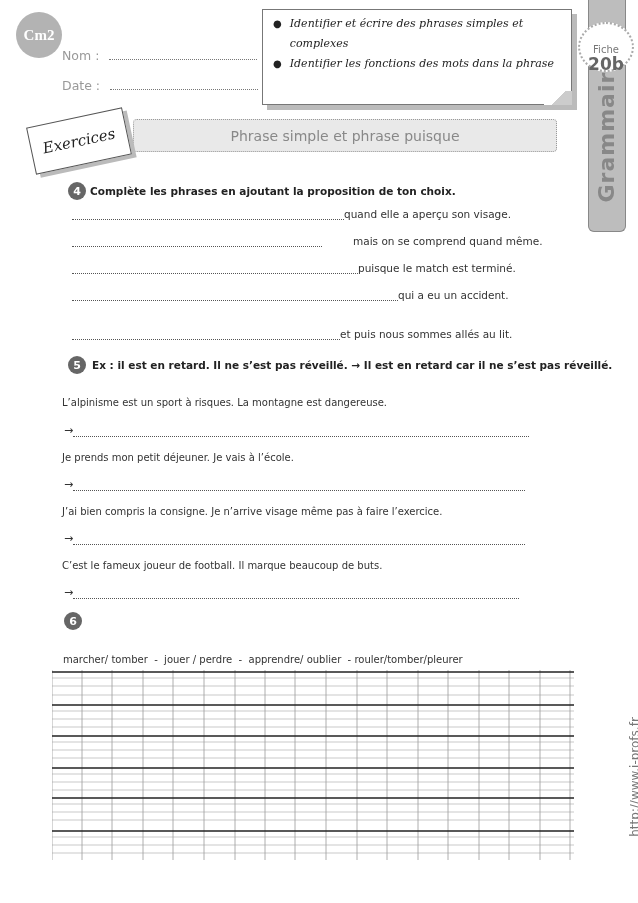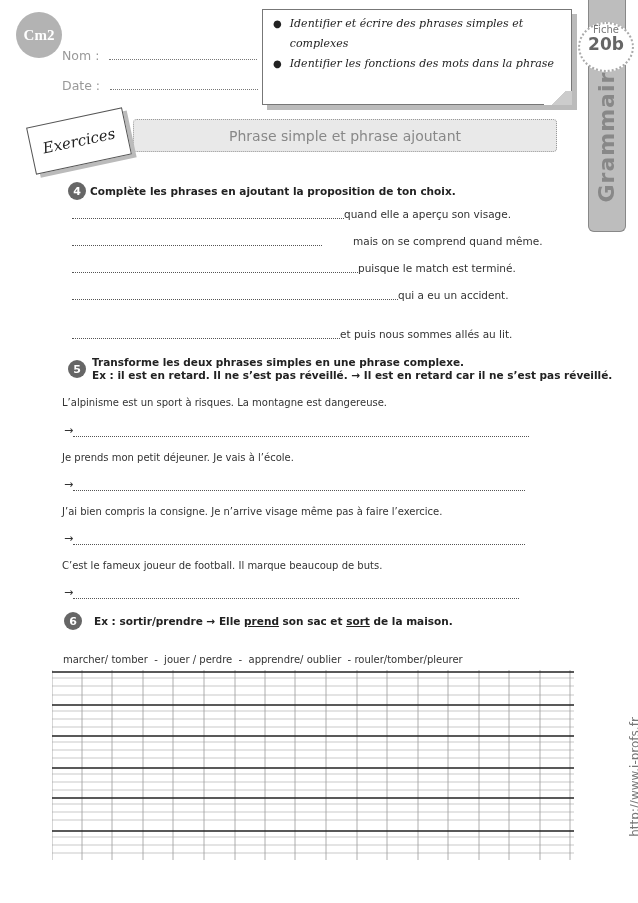--- a/index.html
+++ b/index.html
@@ -8,27 +8,27 @@
   .badge-level{left:16px;top:12px;width:46px;height:46px;border-radius:50%;background:#b3b3b3;border:2px dotted #b3b3b3;box-sizing:border-box;color:#fff;font-weight:bold;font-size:15px;display:flex;align-items:center;justify-content:center;font-family:Liberation Serif, serif;}
   .field-label{font-size:12.5px;color:#999;}
   .dots{border-bottom:1px dotted #777;display:inline-block;}
   .objectives{left:262px;top:9px;width:310px;height:96px;border:1px solid #777;background:#fff;box-shadow:5px 5px 0 #bbb;box-sizing:border-box;padding:4px 8px 0 10px;}
   .obj-item{font-family:"DejaVu Serif",serif;font-style:italic;font-size:11px;line-height:20px;display:flex;gap:8px;color:#222;}
   .obj-bullet{font-size:10px;}
   .fold{right:-1px;bottom:-1px;width:28px;height:14px;background:linear-gradient(135deg,#fff 50%,#ccc 50%);}
   .side-tab{left:588px;top:0;width:38px;height:232px;background:#bdbdbd;border:1px solid #888;border-top:none;border-radius:0 0 6px 6px;box-sizing:border-box;}
   .side-text{left:566px;top:150px;width:80px;transform:rotate(-90deg);color:#888;font-weight:bold;font-size:22px;letter-spacing:1px;text-align:center;}
   .fiche{left:578px;top:22px;width:56px;height:50px;border-radius:50%;background:#fff;border:2px dotted #aaa;box-sizing:border-box;text-align:center;}
-  .fiche-label{font-size:10px;color:#777;margin-top:0;}
+  .fiche-label{font-size:10px;color:#777;margin-top:20px;}
   .fiche-num{font-size:17px;font-weight:bold;color:#666;line-height:18px;}
   .title-bar{left:133px;top:119px;width:424px;height:33px;background:#e9e9e9;border:1px dotted #999;border-radius:4px;box-sizing:border-box;display:flex;align-items:center;justify-content:center;font-size:14px;color:#888;}
   .ex-card{left:30px;top:117px;width:96px;height:46px;background:#fff;border:1px solid #555;transform:rotate(-12deg);box-shadow:4px 4px 0 #bbb;font-family:"DejaVu Serif",serif;font-style:italic;font-size:15px;display:flex;align-items:center;justify-content:center;}
   .num-circle{width:18px;height:18px;border-radius:50%;background:#666;color:#fff;font-size:11px;font-weight:bold;display:flex;align-items:center;justify-content:center;}
   .instr{font-size:10.5px;font-weight:bold;color:#222;line-height:13px;}
-  .line-row{font-size:10.5px;color:#333;display:flex;}
+  .line-row{font-size:10.5px;color:#333;display:flex;align-items:flex-end;}
   .dotfill{flex:none;border-bottom:1px dotted #555;height:10px;}
   .sentence{font-size:10px;color:#333;text-align:center;}
   .arrow-line{font-size:11px;color:#333;display:flex;align-items:flex-end;}
   .grid{left:52px;top:670px;width:522px;height:190px;}
   .url{left:560px;top:770px;width:150px;transform:rotate(-90deg);font-size:12px;color:#777;text-align:center;}
 </style>
 </head>
 <body>
 
 <div class="abs badge-level">
@@ -57,21 +57,21 @@
 </div>
 
 <div class="abs side-tab"></div>
 <div class="abs side-text">Grammaire</div>
 <div class="abs fiche">
   <div class="fiche-label">Fiche</div>
   <div class="fiche-num">20b</div>
 </div>
 
 <div class="abs title-bar">
-    <span>Phrase simple et phrase ajoutant</span>
+    <span>Phrase simple et phrase puisque</span>
   </div>
 <div class="abs ex-card">
     <span>Exercices</span>
   </div>
 
 <div class="abs" style="left:68px;top:182px;display:flex;align-items:center;gap:4px;">
   <div class="num-circle">4</div>
   <div class="instr">Complète les phrases en ajoutant la proposition de ton choix.</div>
 </div>
 <div class="abs line-row" style="left:72px;top:208px;">
@@ -91,21 +91,20 @@
     <span>qui a eu un accident.</span>
   </div>
 <div class="abs line-row" style="left:72px;top:316px;margin-top:12px;">
     <span class="dotfill" style="width:268px"></span>
     <span>et puis nous sommes allés au lit.</span>
   </div>
 
 <div class="abs" style="left:68px;top:356px;display:flex;align-items:center;gap:6px;">
   <div class="num-circle">5</div>
   <div>
-    <div class="instr">Transforme les deux phrases simples en une phrase complexe.</div>
     <div class="instr">Ex : il est en retard. Il ne s’est pas réveillé. → Il est en retard car il ne s’est pas réveillé.</div>
   </div>
 </div>
 
 <div class="abs sentence" style="left:62px;top:397px;">L’alpinisme est un sport à risques. La montagne est dangereuse.</div>
 <div class="abs arrow-line" style="left:64px;top:424px;">
     <span>→</span>
     <span class="dotfill" style="width:456px"></span>
   </div>
 
@@ -123,21 +122,20 @@
 
 <div class="abs sentence" style="left:62px;top:560px;">C’est le fameux joueur de football. Il marque beaucoup de buts.</div>
 <div class="abs arrow-line" style="left:64px;top:586px;">
     <span>→</span>
     <span class="dotfill" style="width:446px"></span>
   </div>
 
 <div class="abs" style="left:64px;top:612px;display:flex;align-items:center;gap:12px;">
   <div class="num-circle">6</div>
   <div>
-    <div class="instr"><span>Ex : sortir/prendre → Elle </span><u>prend</u><span> son sac et </span><u>sort</u><span> de la maison.</span></div>
   </div>
 </div>
 <div class="abs sentence" style="left:63px;top:654px;white-space:pre;">marcher/ tomber  -  jouer / perdre  -  apprendre/ oublier  - rouler/tomber/pleurer</div>
 
 <svg class="abs grid" viewBox="0 0 522 190">
   <g stroke="#bbb" stroke-width="0.8">
     <line x1="0" y1="8" x2="522" y2="8"></line>
       <line x1="0" y1="16" x2="522" y2="16"></line>
       <line x1="0" y1="25" x2="522" y2="25"></line>
     <line x1="0" y1="41" x2="522" y2="41"></line>

